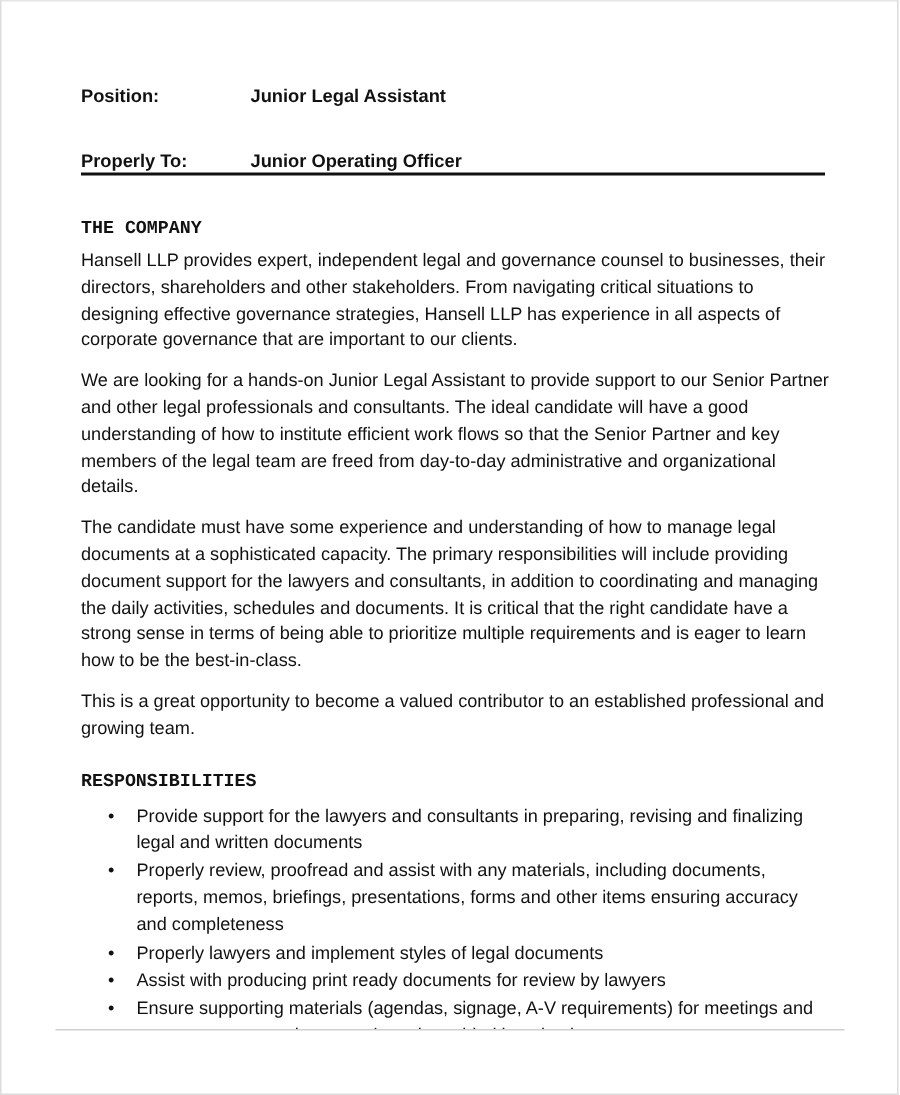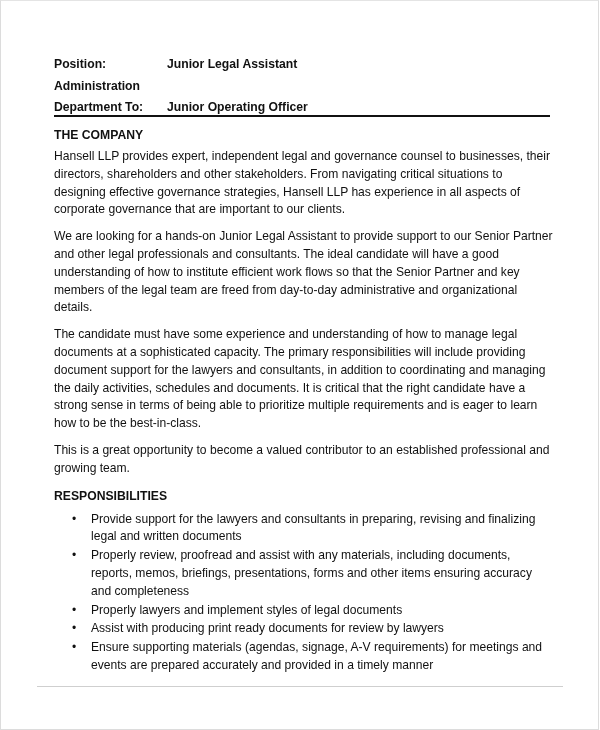--- a/index.html
+++ b/index.html
@@ -6,45 +6,44 @@
   body { width: 600px; height: 730px; position: relative; overflow: hidden;
          font-family: "Liberation Sans", "DejaVu Sans", sans-serif; color: #111; }
   .frame { position: absolute; left: 0; top: 0; width: 597px; height: 728px;
            border: 1px solid #dcdcdc; border-top-color: #e4e4e4; box-sizing: content-box; }
   .page { position: absolute; left: 54px; top: 54px; width: 496px; }
   .meta { font-weight: bold; font-size: 12.2px; }
   .meta-row { display: flex; height: 21.5px; line-height: 21.5px; align-items: center; }
   .meta-label { width: 113px; }
   .rule { position: absolute; left: 54px; top: 115px; width: 496px; height: 2px; background: #111; }
   .content { position: absolute; left: 54px; top: 126px; width: 500px; font-size: 12.1px; line-height: 17.8px; }
-  h2 { font-size: 12.2px; font-weight: bold; margin: 0 0 4px 0; line-height: 18px; }
+  h2 { font-size: 12.2px; font-weight: bold; margin: 17px 0 4px 0; line-height: 18px; font-family: Liberation Mono, monospace; }
   p { margin: 0 0 9px 0; }
   ul { list-style: none; margin: 6px 0 0 0; padding: 0; }
   li { position: relative; padding-left: 37px; margin-bottom: 1px; }
   li .bullet { position: absolute; left: 18px; top: 0; }
   .clip { position: absolute; left: 0; top: 0; width: 600px; height: 686px; overflow: hidden; }
   .bottom-line { position: absolute; left: 37px; top: 686px; width: 526px; height: 1px; background: #cfcfcf; }
 </style>
 </head>
 <body>
 
 <div class="frame"></div>
 
 <div class="clip">
   <div class="page">
     <div class="meta">
       <div class="meta-row">
         <span class="meta-label">Position:</span>
         <span>Junior Legal Assistant</span>
       </div>
       <div class="meta-row">
-        <span>Administration</span>
       </div>
       <div class="meta-row">
-        <span class="meta-label">Department To:</span>
+        <span class="meta-label">Properly To:</span>
         <span>Junior Operating Officer</span>
       </div>
     </div>
   </div>
 
   <div class="rule"></div>
 
   <div class="content">
     <section>
       <h2>THE COMPANY</h2>

